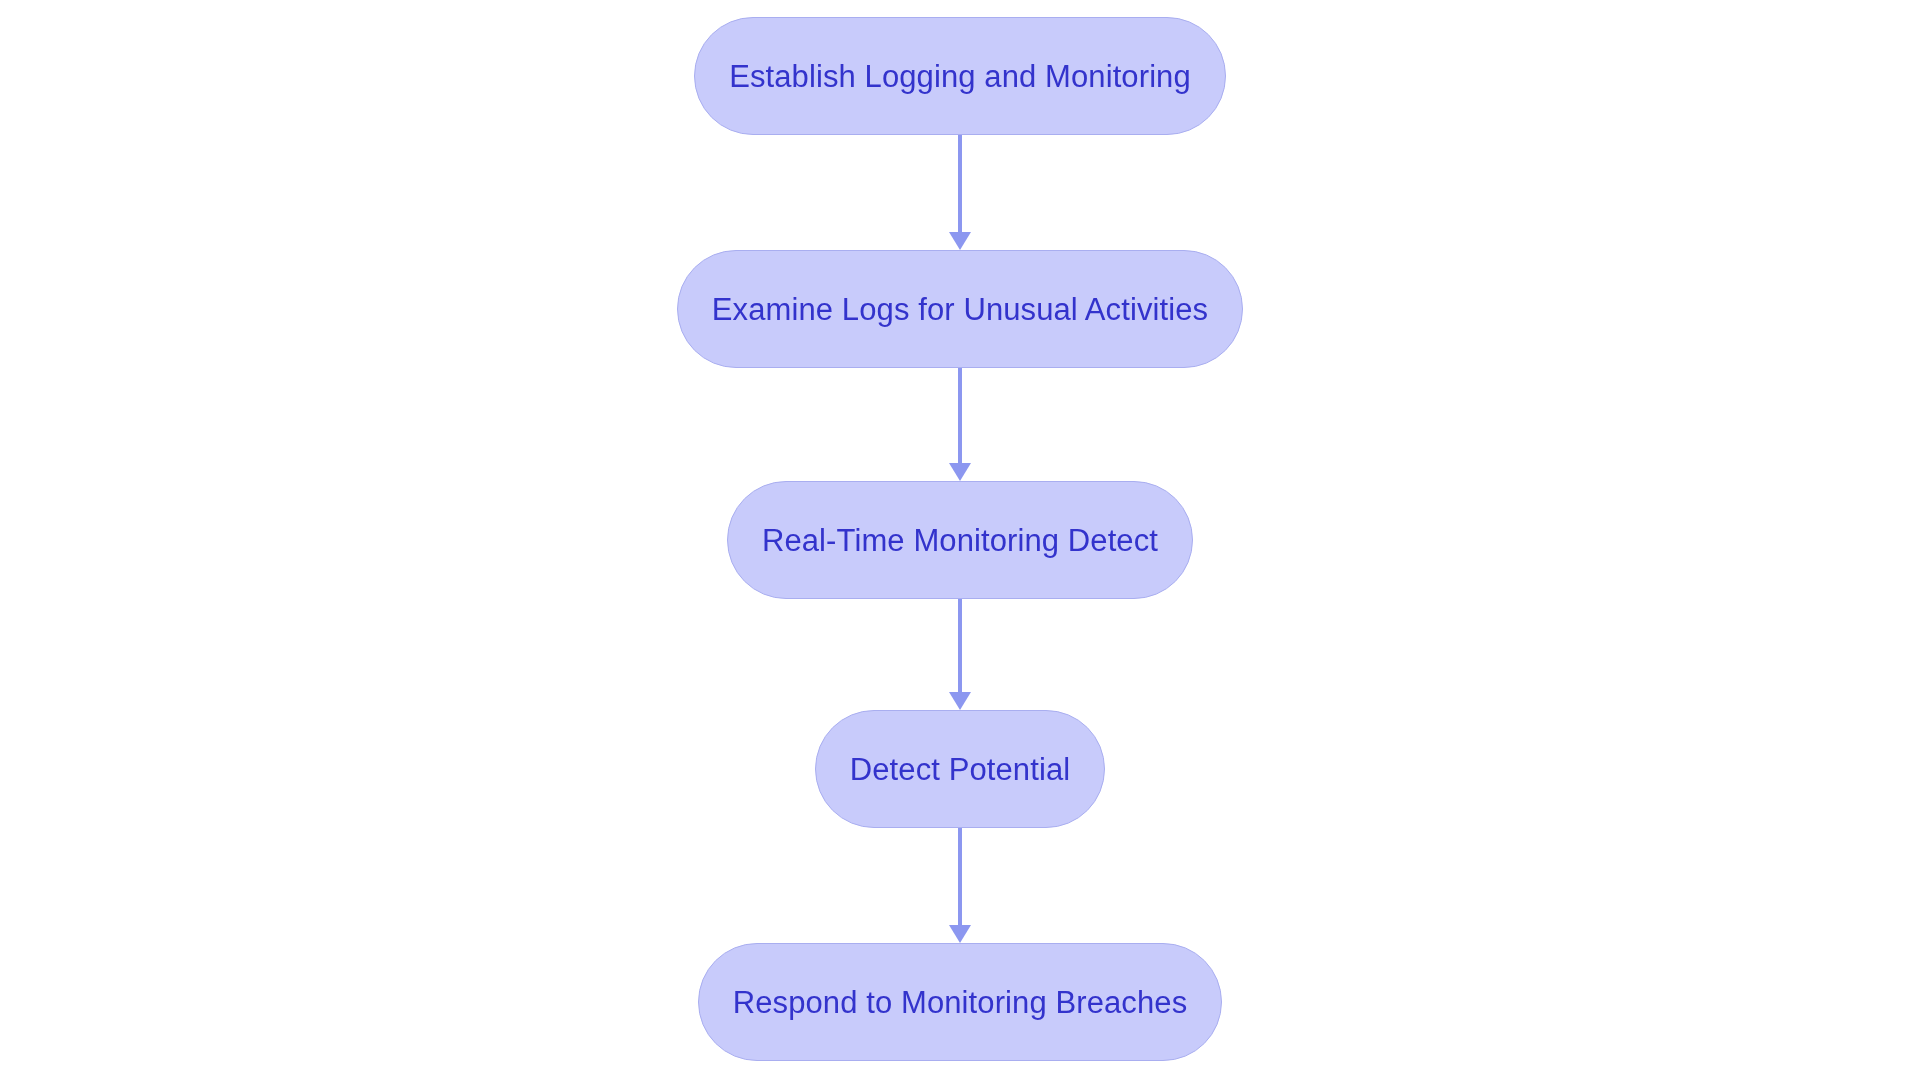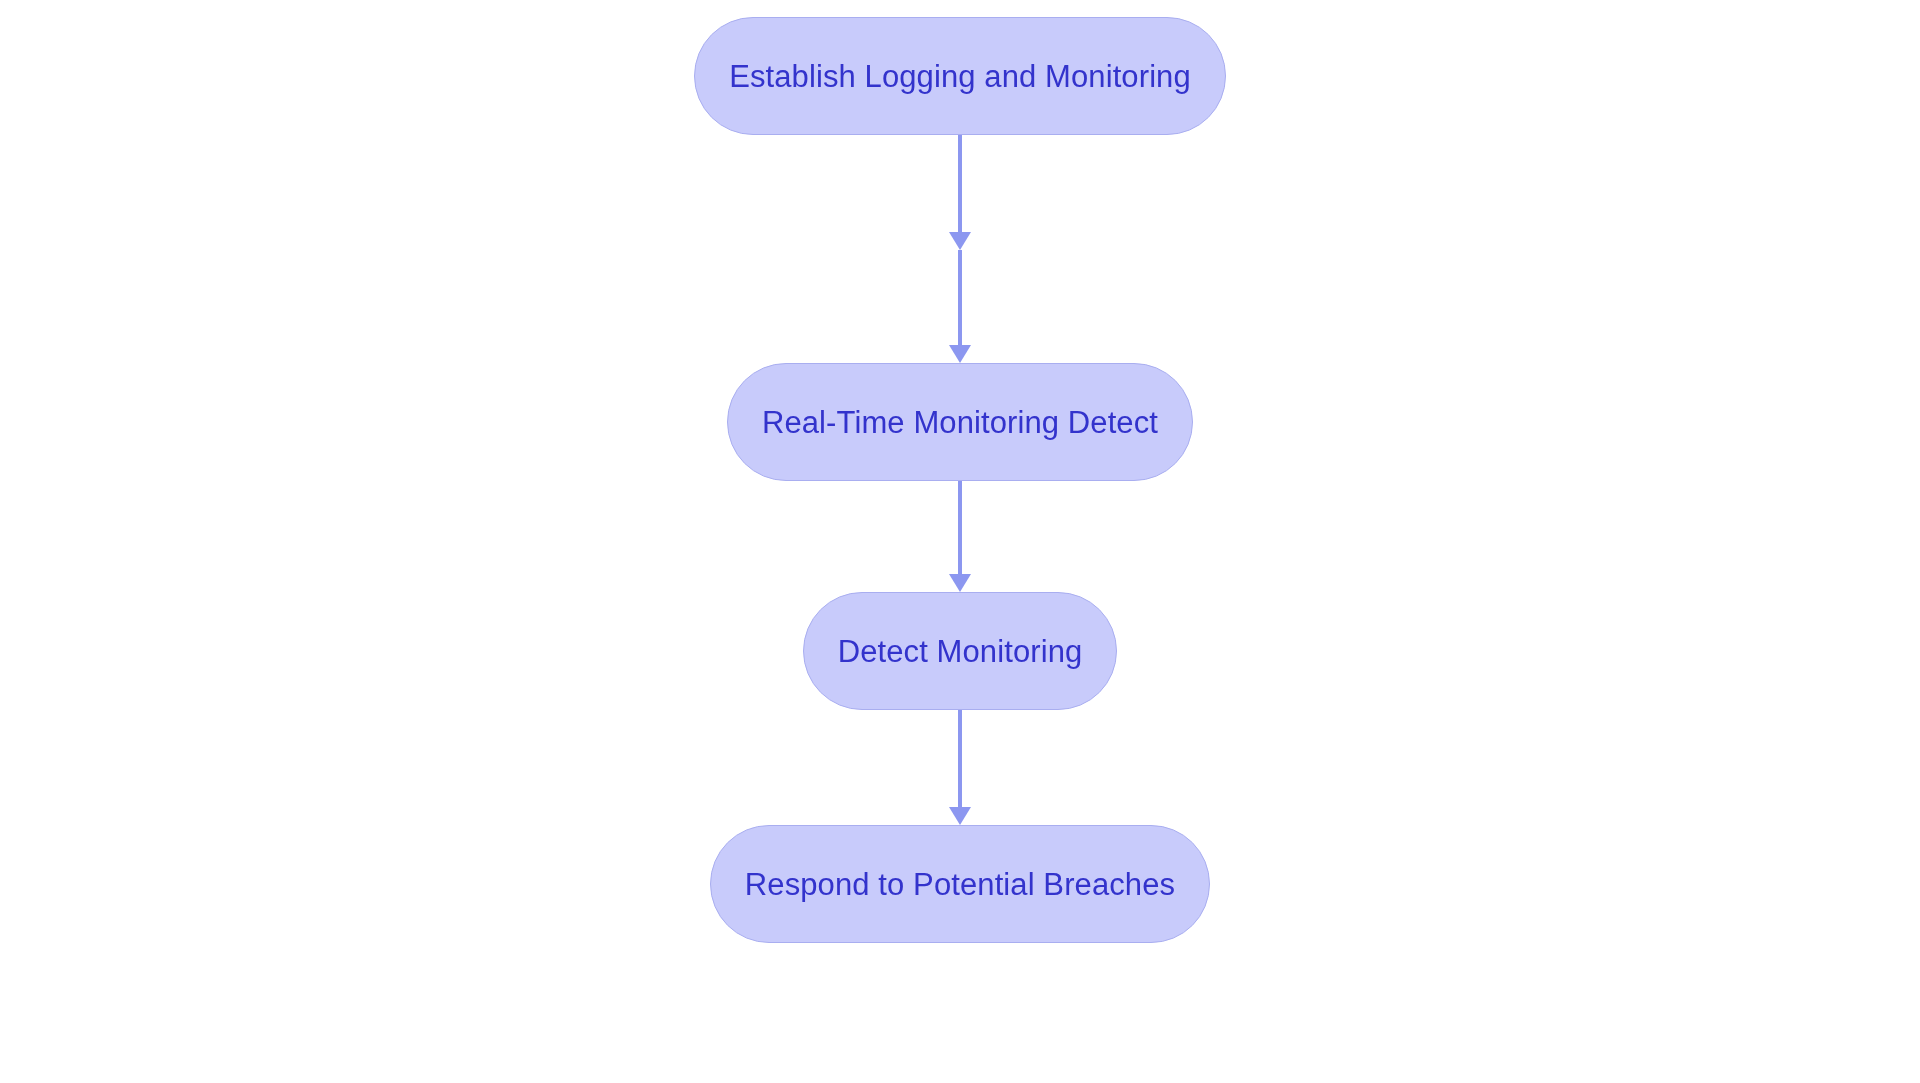--- a/index.html
+++ b/index.html
@@ -88,42 +88,45 @@
 
     <div class="node">
       <span class="node-label">Establish Logging and Monitoring</span>
     </div>
 
     <div class="connector gap-1">
       <div class="connector-stem"></div>
       <div class="connector-head"></div>
     </div>
 
+    <div class="node">
+      <span class="node-label">Examine Logs for Unusual Activities</span>
+    </div>
 
     <div class="connector gap-2">
       <div class="connector-stem"></div>
       <div class="connector-head"></div>
     </div>
 
     <div class="node">
       <span class="node-label">Real-Time Monitoring Detect</span>
     </div>
 
     <div class="connector gap-3">
       <div class="connector-stem"></div>
       <div class="connector-head"></div>
     </div>
 
     <div class="node">
-      <span class="node-label">Detect Monitoring</span>
+      <span class="node-label">Detect Potential</span>
     </div>
 
     <div class="connector gap-4">
       <div class="connector-stem"></div>
       <div class="connector-head"></div>
     </div>
 
     <div class="node">
-      <span class="node-label">Respond to Potential Breaches</span>
+      <span class="node-label">Respond to Monitoring Breaches</span>
     </div>
 
   </div>
 </div>
 
 </body></html>

